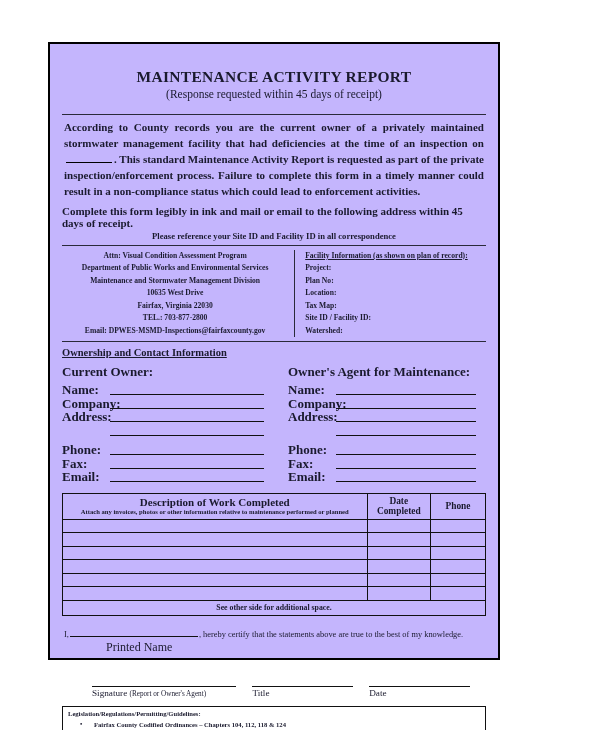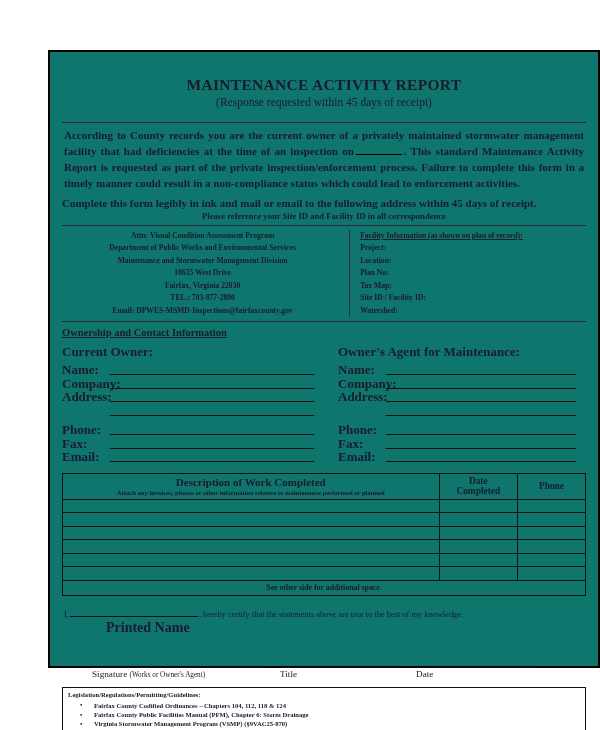--- a/index.html
+++ b/index.html
@@ -11,26 +11,26 @@
     width: 600px;
     height: 730px;
     font-family: "Liberation Serif", "DejaVu Serif", serif;
     color: #1a1a2e;
     position: relative;
     overflow: hidden;
   }
   .page {
     position: absolute;
     left: 48px;
-    top: 50px;
-    width: 552px;
+    top: 42px;
+    width: 452px;
     height: 618px;
     border: 2px solid #000000;
     box-sizing: border-box;
-    background: #0f766e;
+    background: #c4b5fd;
   }
   .inner {
     padding: 18px 12px 6px 12px;
     box-sizing: border-box;
     height: 100%;
   }
   
   .title {
     text-align: center;
     font-weight: bold;
@@ -185,24 +185,23 @@
     margin-left: 2px;
   }
   .cert-line {
     display: inline-block;
     width: 128px;
     border-bottom: 1.3px solid #111;
     height: 9px;
     margin: 0 1px;
   }
   .printed {
-    font-size: 14px;
+    font-size: 12px;
     margin-left: 44px;
     margin-top: 1px;
-    font-weight: bold;
   }
   .sig-wrap {
     display: flex;
     margin-top: 20px;
     font-size: 8.4px;
     padding-left: 30px;
   }
   .sig-block { margin-right: 16px; }
   .sig-rule {
     border-bottom: 1.3px solid #111;
@@ -262,22 +261,22 @@
         <div>Department of Public Works and Environmental Services</div>
         <div>Maintenance and Stormwater Management Division</div>
         <div>10635 West Drive</div>
         <div>Fairfax, Virginia  22030</div>
         <div>TEL.: 703-877-2800</div>
         <div>Email: DPWES-MSMD-Inspections@fairfaxcounty.gov</div>
       </div>
       <div class="addr-right">
         <div class="fhead">Facility Information (as shown on plan of record):</div>
         <div>Project:</div>
+        <div>Plan No:</div>
         <div>Location:</div>
-        <div>Plan No:</div>
         <div>Tax Map:</div>
         <div>Site ID / Facility ID:</div>
         <div>Watershed:</div>
       </div>
     </div>
 
     <div class="sec-head">Ownership and Contact Information</div>
 
     <div class="own-wrap">
       <div class="own-col">
@@ -402,21 +401,21 @@
       </table>
 
     <div class="certify">
       <span>I,</span><span class="cert-line"></span><span>, hereby certify that the statements above are true to the best of my knowledge.</span>
     </div>
     <div class="printed">Printed Name</div>
 
     <div class="sig-wrap">
       <div class="sig-block sig-b1">
         <div class="sig-rule"></div>
-        <div class="sig-lbl"><span>Signature</span> <span class="sm">(Works or Owner's Agent)</span></div>
+        <div class="sig-lbl"><span>Signature</span> <span class="sm">(Report or Owner's Agent)</span></div>
       </div>
       <div class="sig-block sig-b2">
         <div class="sig-rule"></div>
         <div class="sig-lbl">Title</div>
       </div>
       <div class="sig-block sig-b3">
         <div class="sig-rule"></div>
         <div class="sig-lbl">Date</div>
       </div>
     </div>

